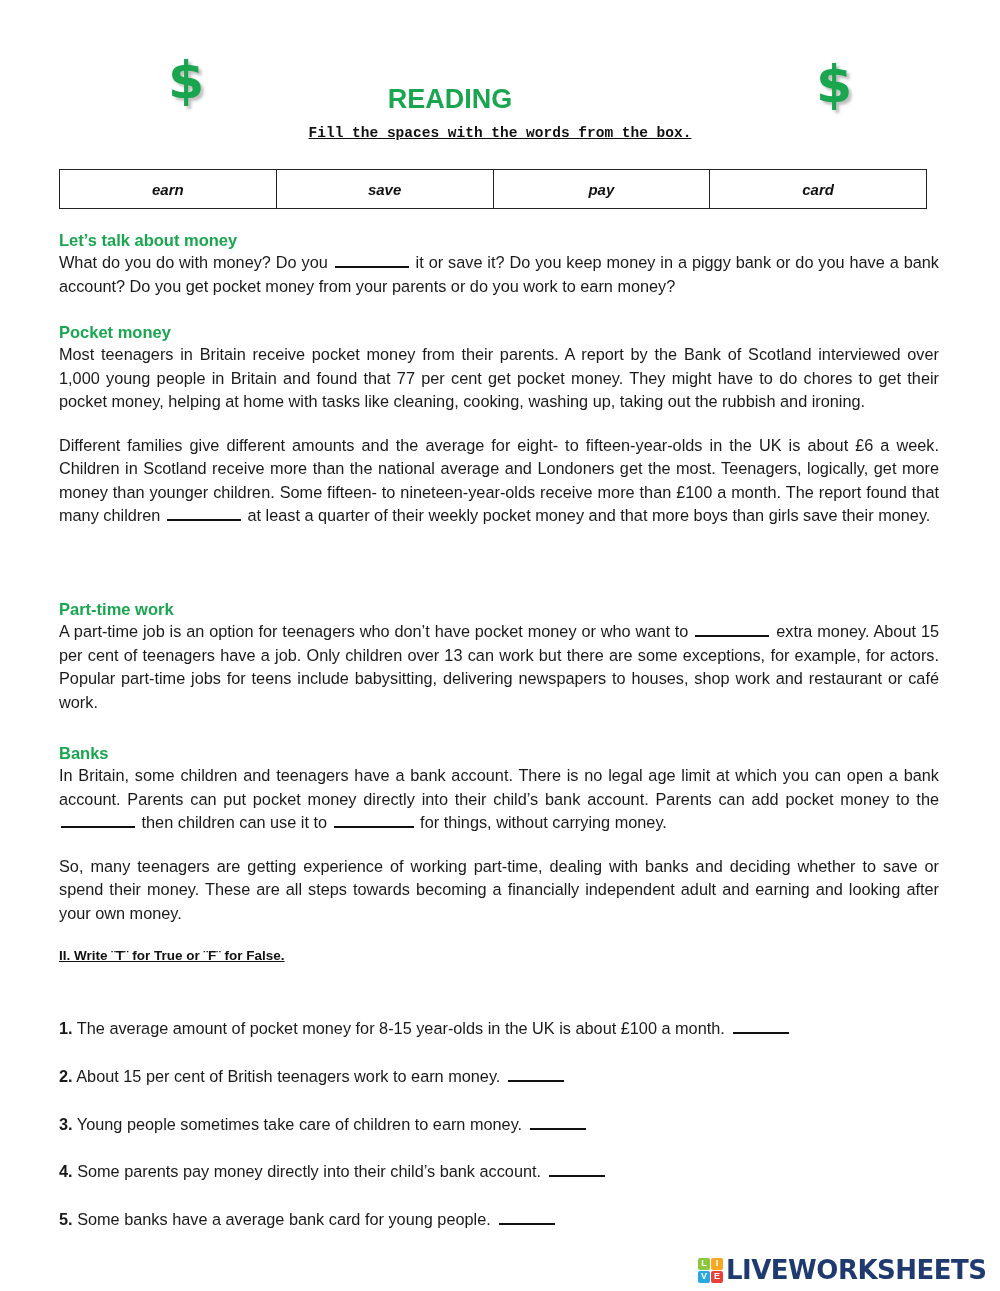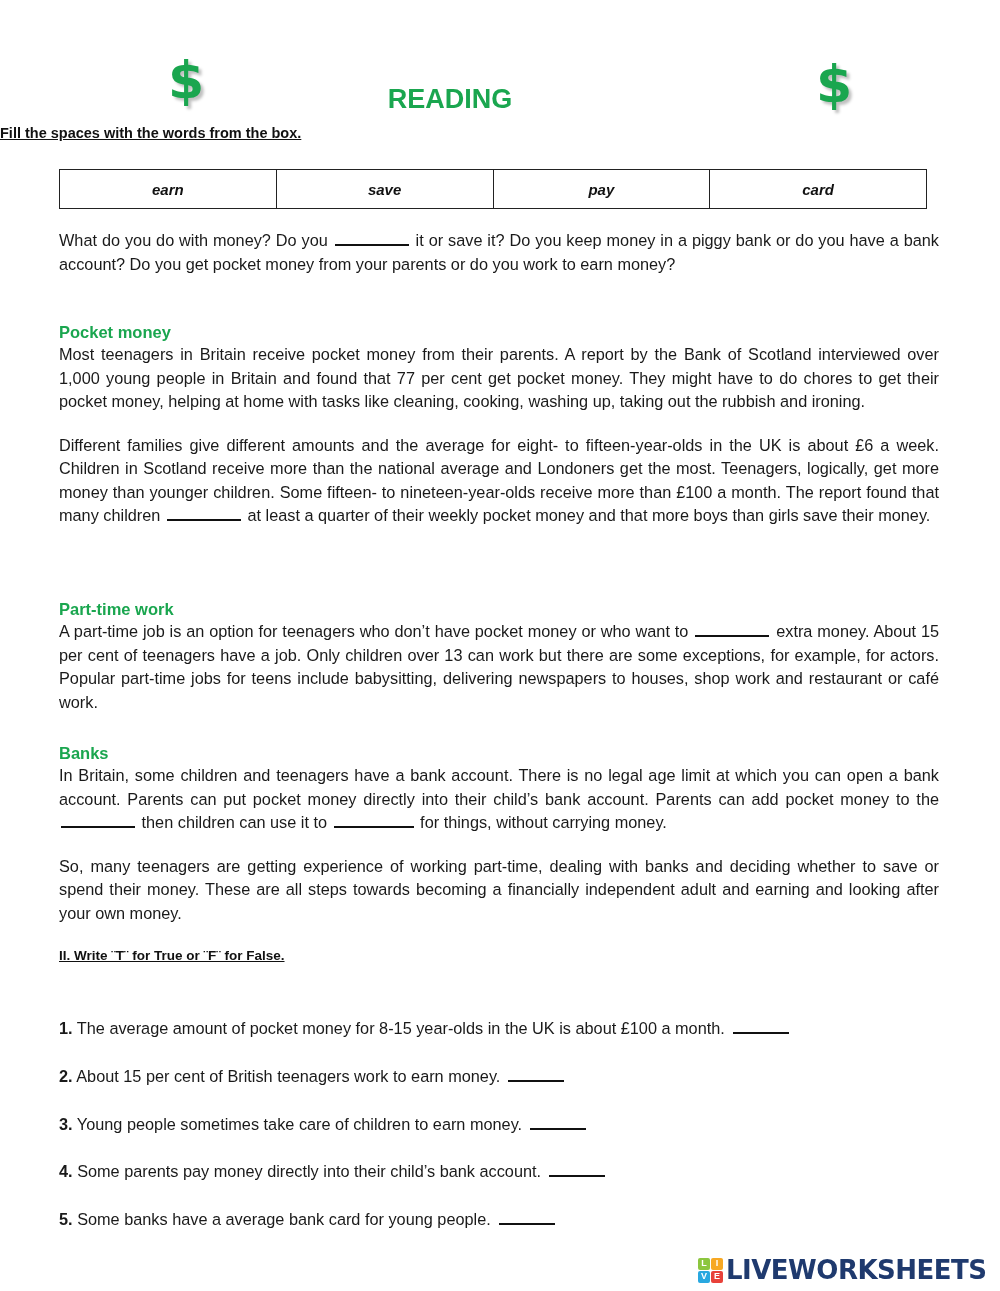--- a/index.html
+++ b/index.html
@@ -13,22 +13,22 @@
     font-size: 52px; line-height: 1; color: #1aa64f;
     text-shadow: 3px 3px 3px rgba(0,0,0,0.25);
   }
   #dollar-left { left: 168px; top: 54px; }
   #dollar-right { left: 816px; top: 58px; }
   .title {
     position: absolute; left: 0; width: 900px; top: 84px; text-align: center;
     font-size: 27px; font-weight: bold; color: #1aa64f; letter-spacing: 0px;
   }
   .instruction {
-    position: absolute; left: 0; width: 1000px; top: 125px; 
-    font-size: 14.5px; font-weight: bold; text-decoration: underline; color: #111;
+    position: absolute; left: 0; width: 1000px; top: 125px; text-align: center;
+    font-size: 14.5px; font-weight: bold; text-decoration: underline; color: #111; font-family: Liberation Mono, monospace;
   }
   .wordbox {
     position: absolute; left: 59px; top: 169px; width: 868px; height: 40px;
     border: 1.5px solid #222; display: flex; box-sizing: border-box;
   }
   .wordbox .cell {
     flex: 1; display: flex; align-items: center; justify-content: center;
     font-size: 15px; font-weight: bold; color: #111; border-right: 1px solid #222; font-style: italic;
   }
   .wordbox .cell:last-child { border-right: none; }
@@ -79,20 +79,21 @@
 <div class="instruction">Fill the spaces with the words from the box.</div>
 
 <div class="wordbox">
   <div class="cell">earn</div>
   <div class="cell">save</div>
   <div class="cell">pay</div>
   <div class="cell">card</div>
 </div>
 
 <div class="section" style="top:229px;">
+  <p class="heading">Let’s talk about money</p>
   <p class="para"><span>What do you do with money? Do you </span><span class="blank b8"></span><span> it or save it? Do you keep money in a piggy bank or do you have a bank account? Do you get pocket money from your parents or do you work to earn money?</span></p>
 </div>
 
 <div class="section" style="top:321px;">
   <p class="heading">Pocket money</p>
   <p class="para">Most teenagers in Britain receive pocket money from their parents. A report by the Bank of Scotland interviewed over 1,000 young people in Britain and found that 77 per cent get pocket money. They might have to do chores to get their pocket money, helping at home with tasks like cleaning, cooking, washing up, taking out the rubbish and ironing.</p>
   <p class="para" style="margin-top:20px;"><span>Different families give different amounts and the average for eight- to fifteen-year-olds in the UK is about £6 a week. Children in Scotland receive more than the national average and Londoners get the most. Teenagers, logically, get more money than younger children. Some fifteen- to nineteen-year-olds receive more than £100 a month. The report found that many children </span><span class="blank b8"></span><span> at least a quarter of their weekly pocket money and that more boys than girls save their money.</span></p>
 </div>
 
 <div class="section" style="top:598px;">

